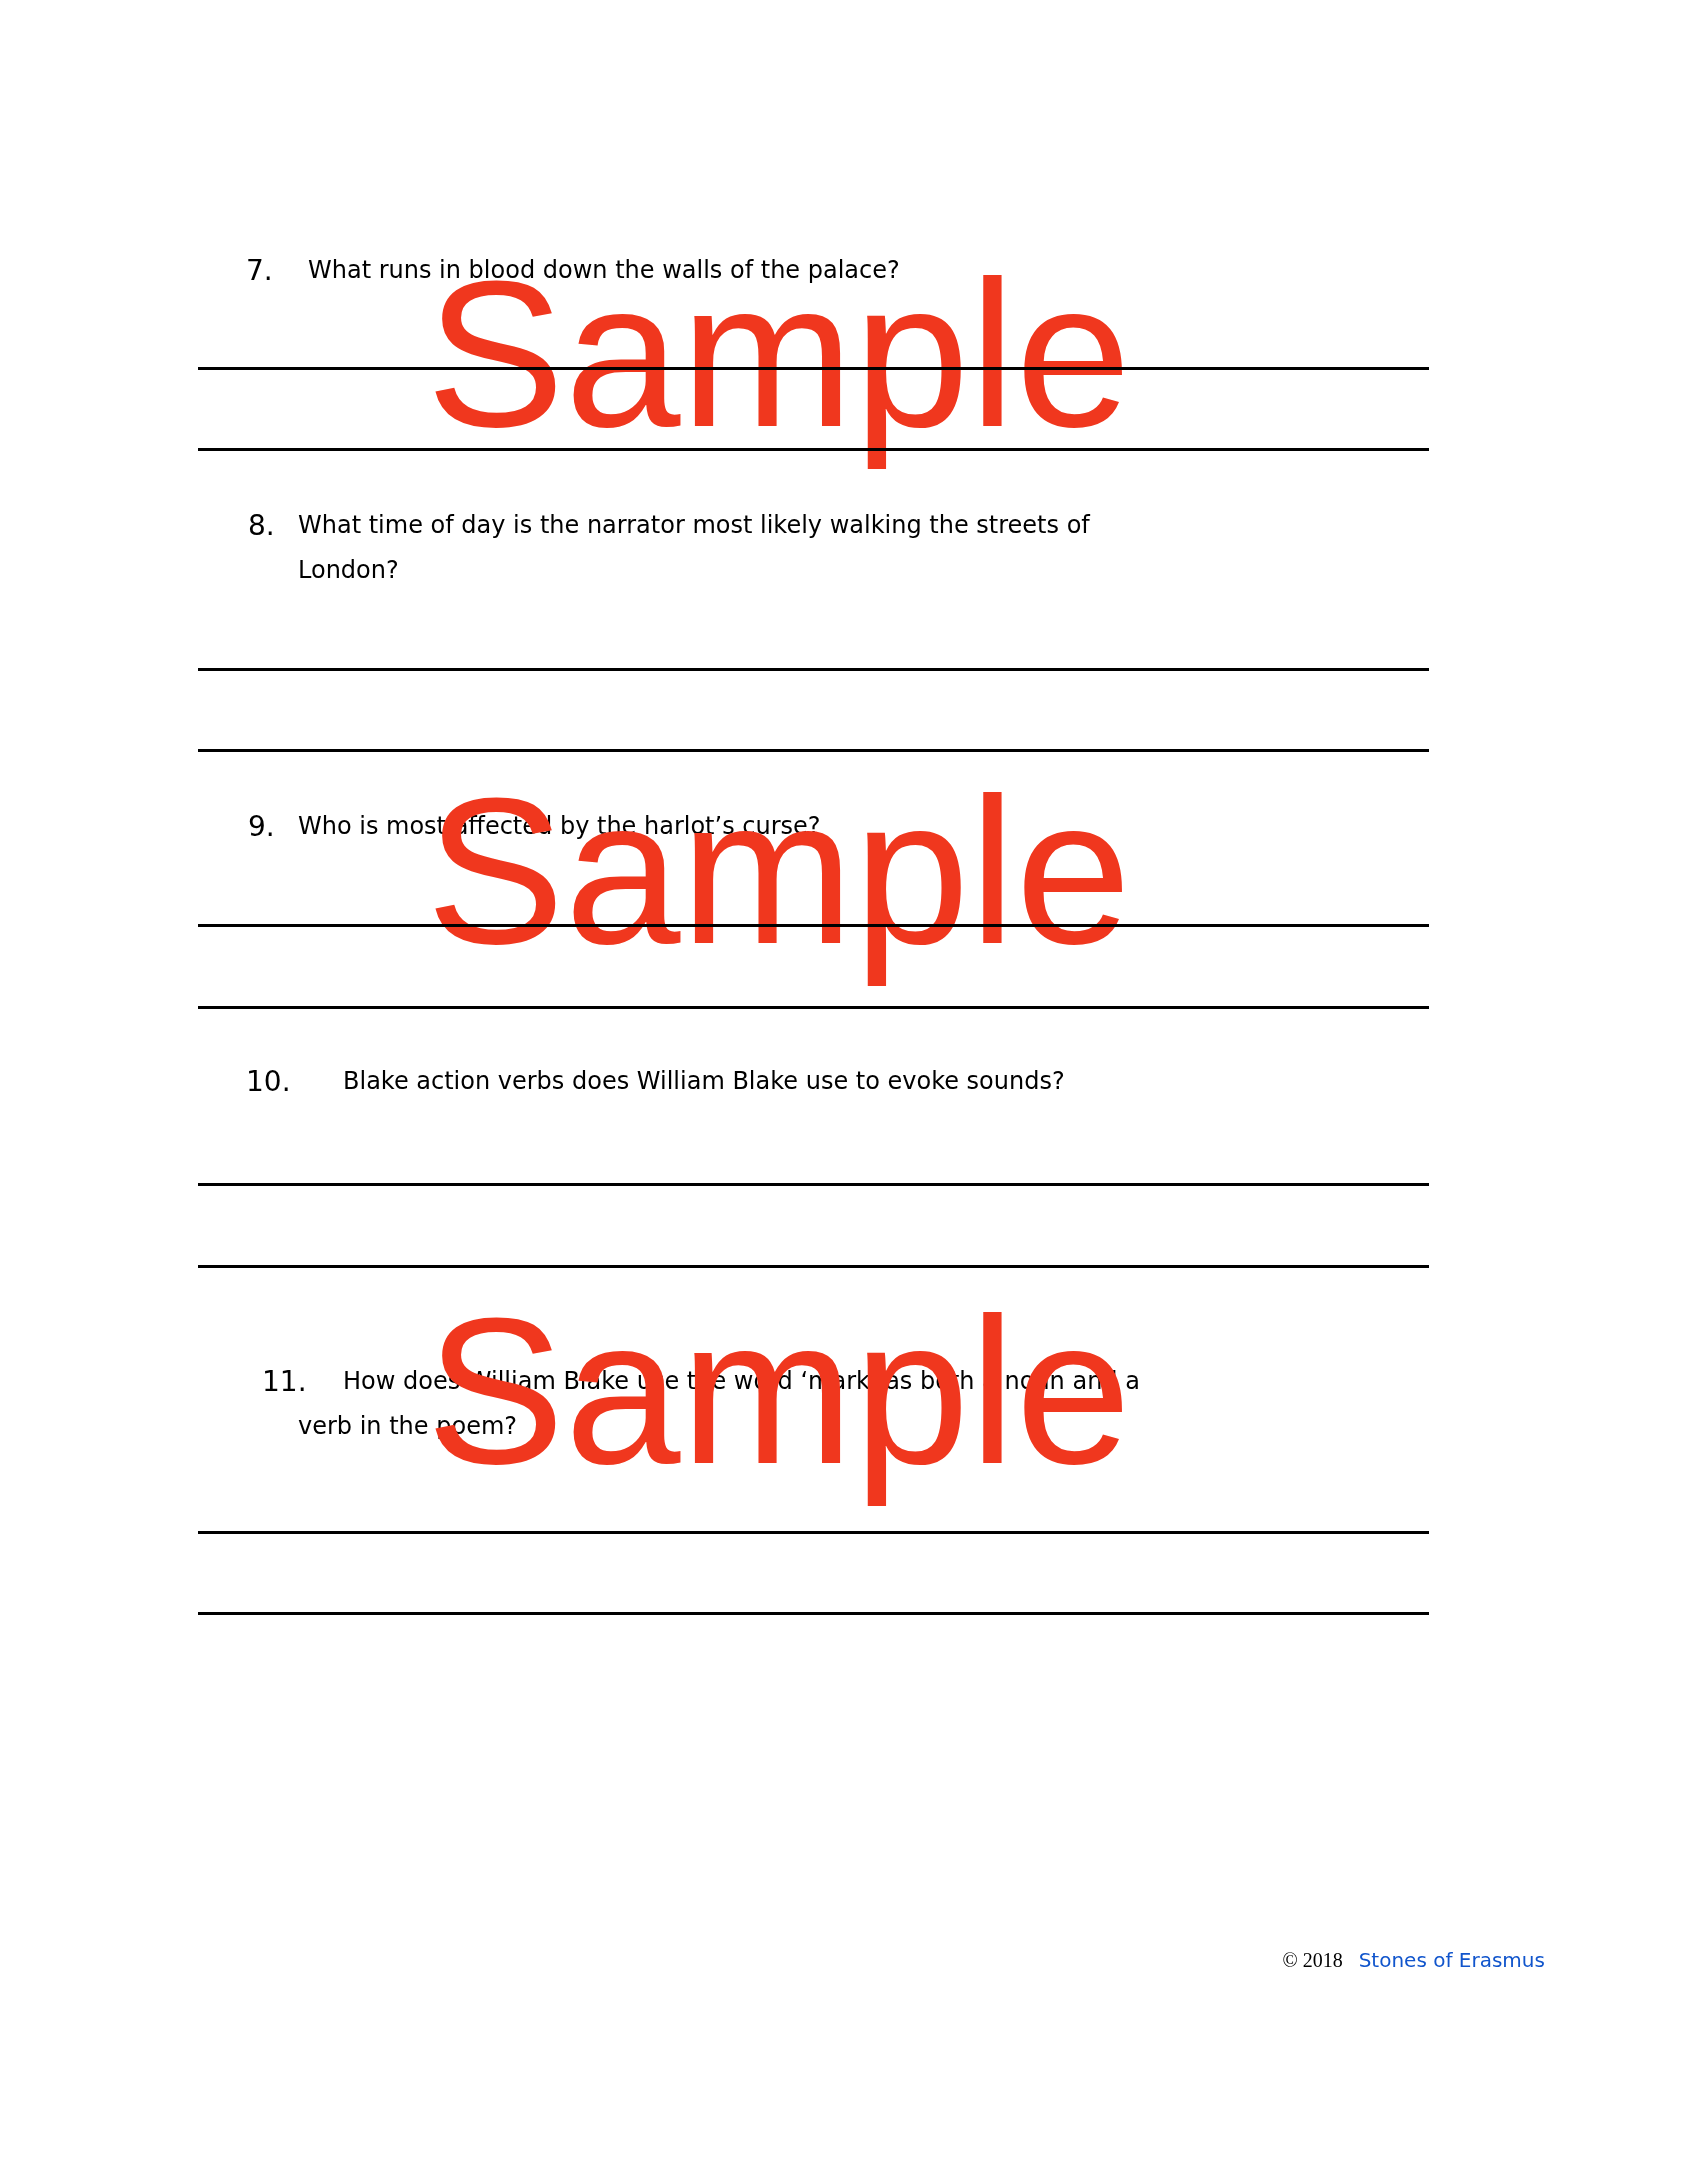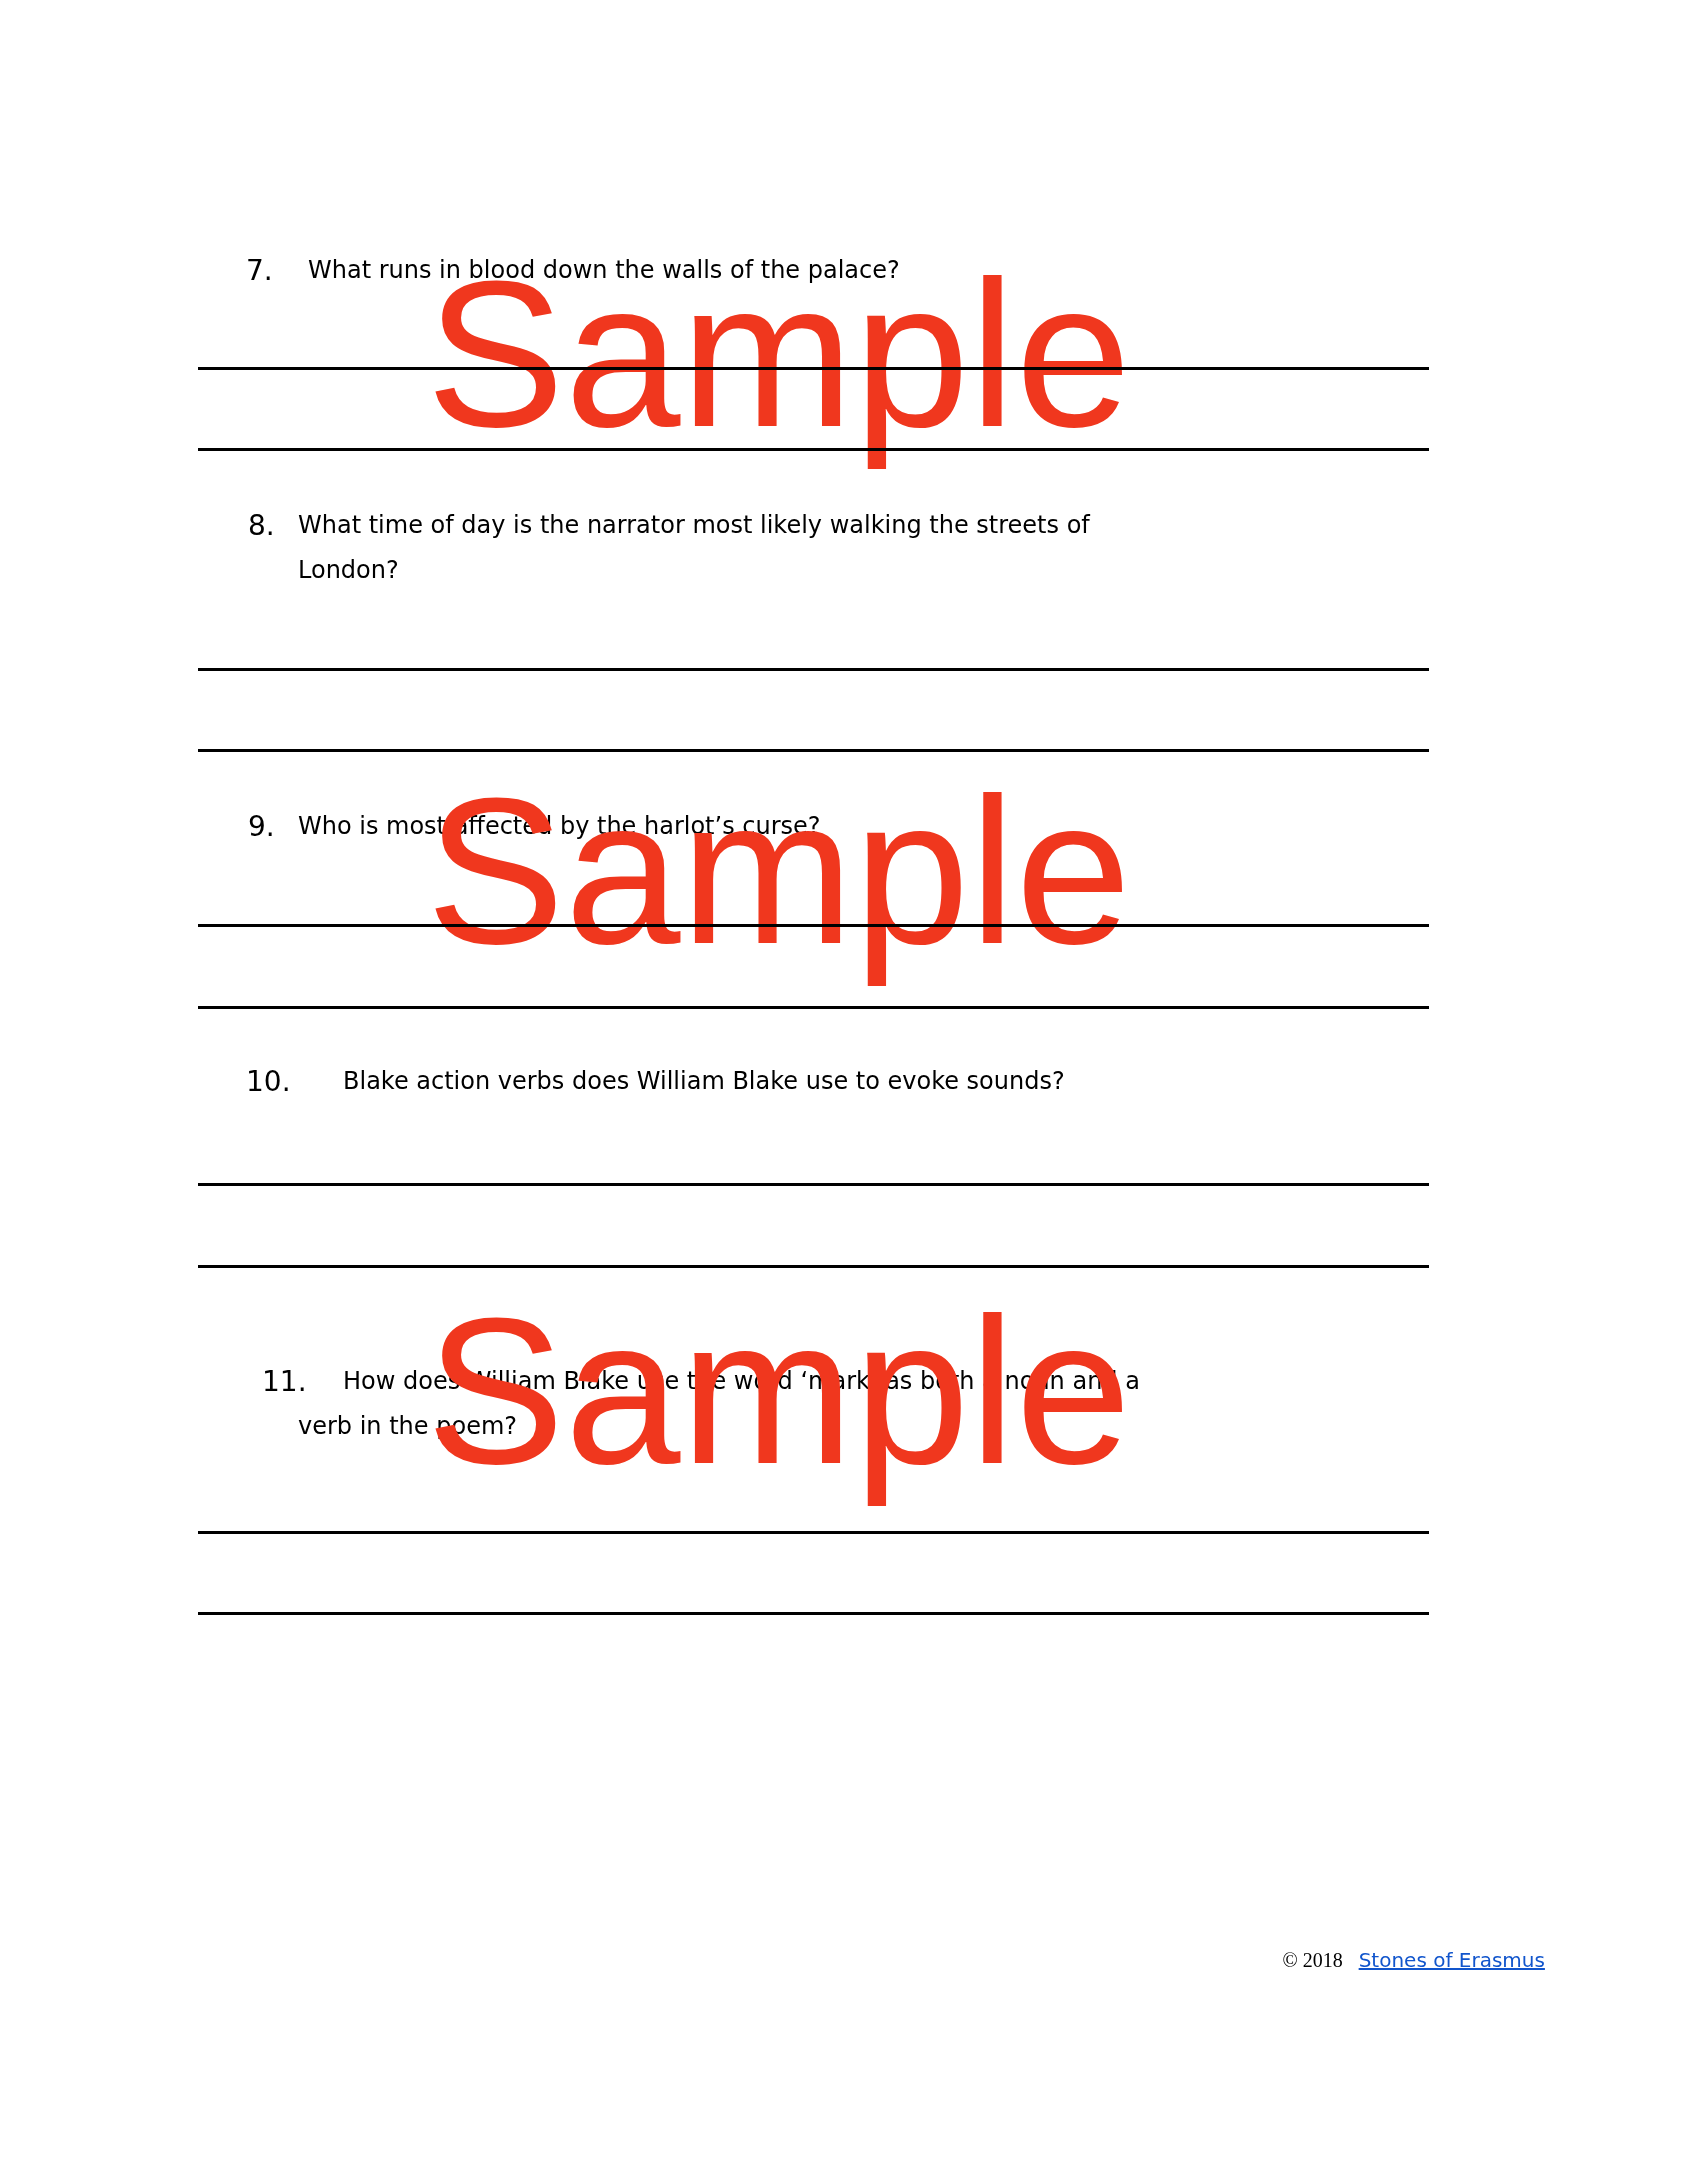--- a/index.html
+++ b/index.html
@@ -60,21 +60,20 @@
     line-height: 26px;
     color: #000;
     z-index: 1;
     white-space: pre;
   }
   .footer .copyright {
     margin-right: 16px;
     font-family: Liberation Serif, serif;
   }
   .footer a.copy-link {
-    text-decoration: underline;
     cursor: pointer;
   }
 </style>
 </head>
 <body>
 
 <div class="page">
 
   <div class="question">
     <span class="q-num" style="top:248px;">7.</span>

